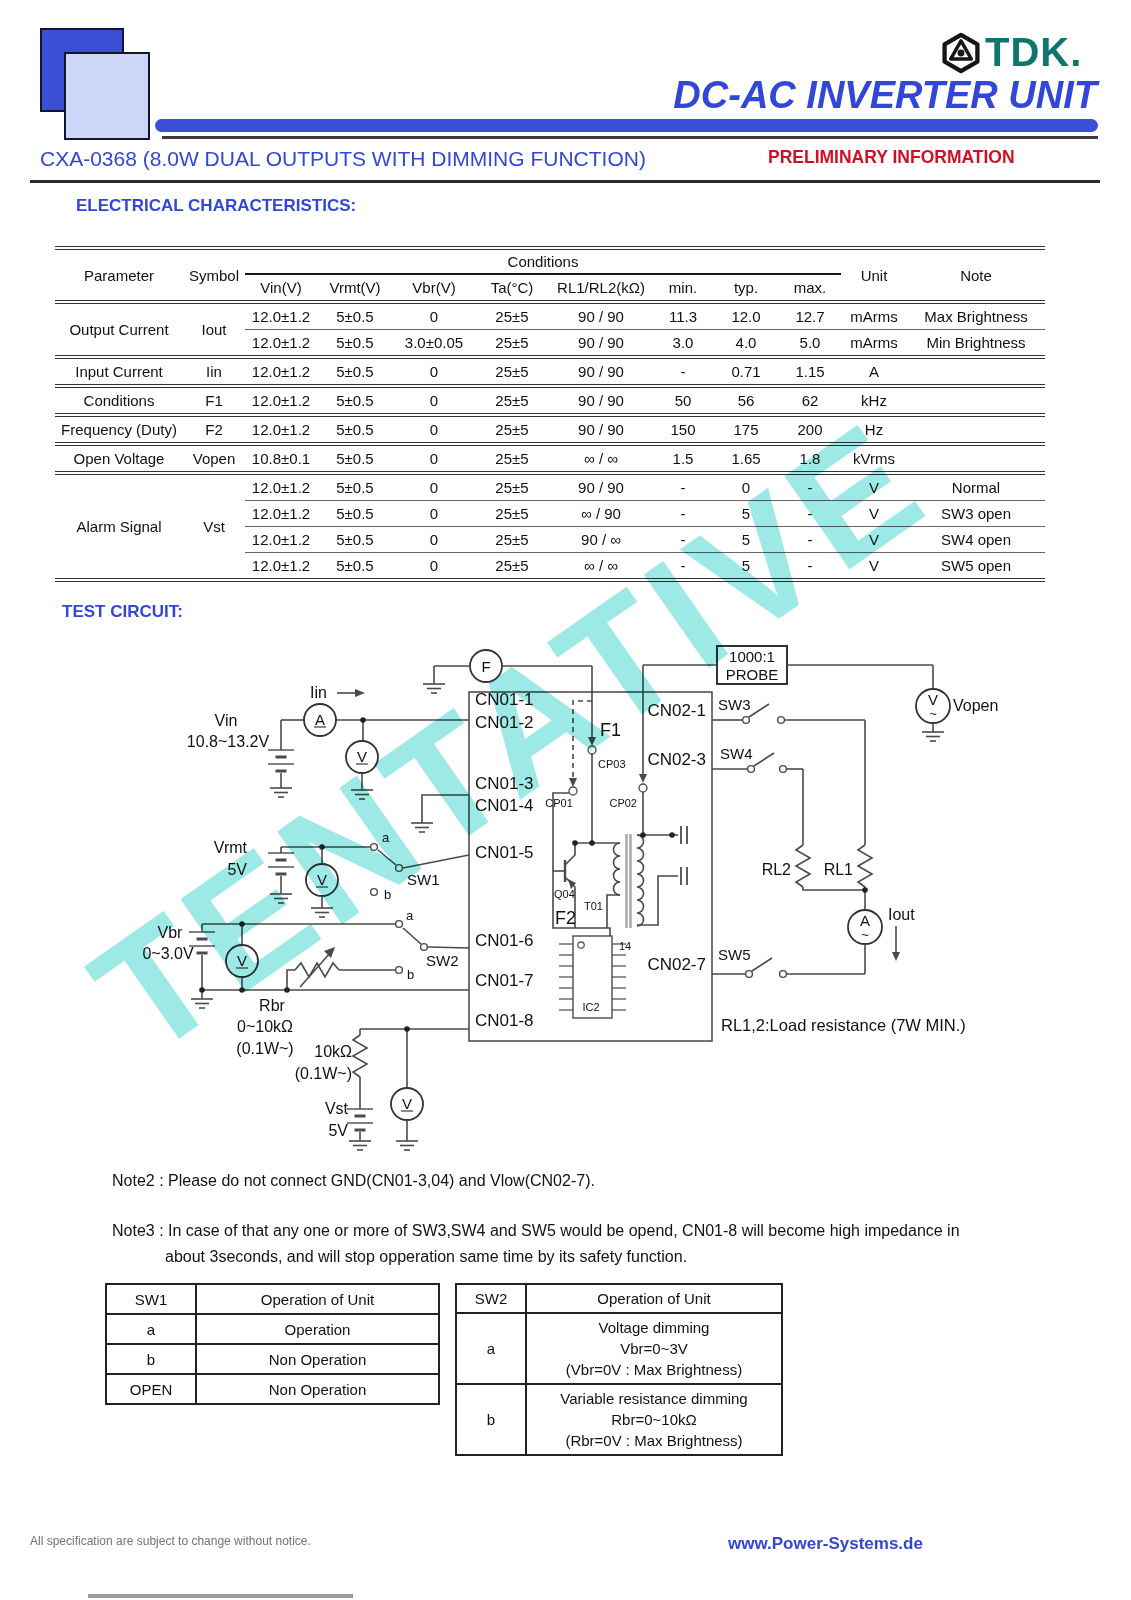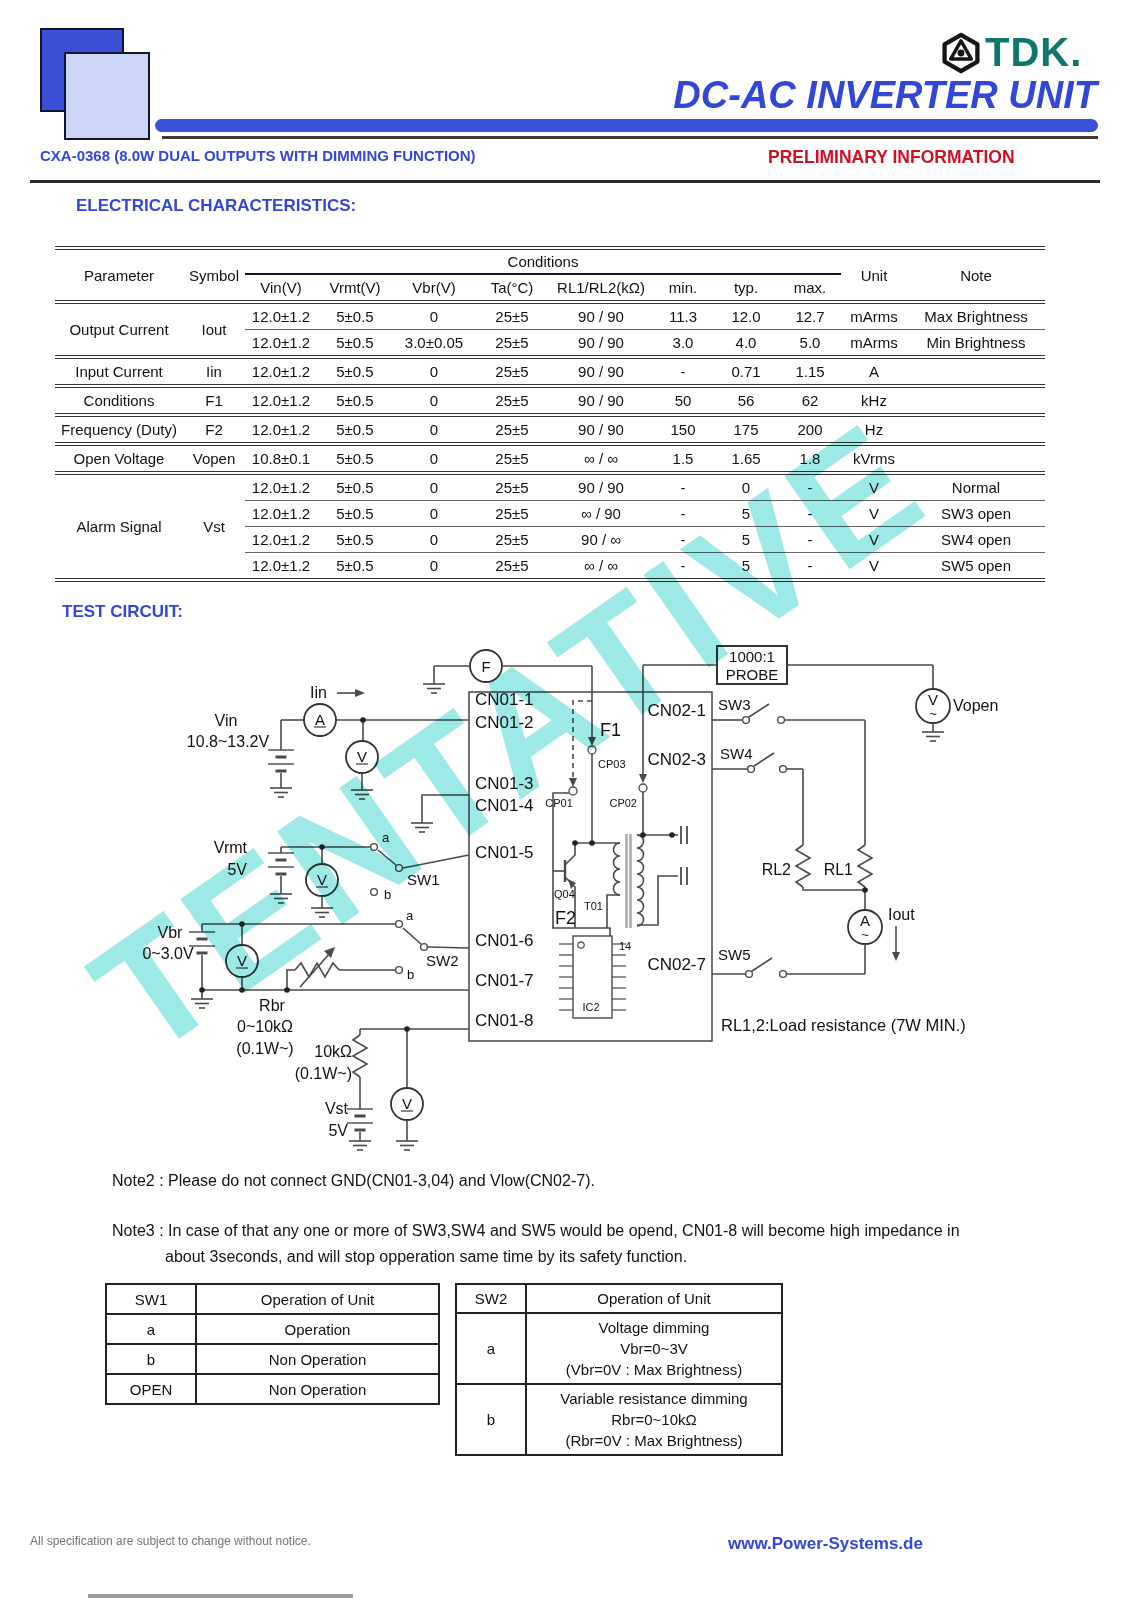--- a/index.html
+++ b/index.html
@@ -8,21 +8,21 @@
   .abs{position:absolute;}
   
   .logo-back{left:40px;top:28px;width:80px;height:80px;background:#3a4ed6;border:2px solid #14142a;}
   .logo-front{left:64px;top:52px;width:82px;height:84px;background:#ccd6f6;border:2px solid #14142a;}
   .tdk{left:942px;top:30px;display:flex;align-items:center;gap:5px;}
   .tdk-text{font-size:40px;font-weight:900;letter-spacing:1px;color:#0f766e;}
   .main-title{right:34px;top:74px;font-size:38px;font-weight:bold;font-style:italic;
               color:#3246d8;letter-spacing:0px;white-space:nowrap;}
   .blue-bar{left:155px;top:119px;width:943px;height:13px;background:#3b50d8;border-radius:7px;}
   .bar-shadow{left:162px;top:136px;width:936px;height:3px;background:#3a3a3a;}
-  .model-line{left:40px;top:147px;font-size:15px;font-weight:bold;color:#3246d8;white-space:nowrap;}
+  .model-line{left:40px;top:147px;font-size:21px;font-weight:normal;color:#3246d8;white-space:nowrap;}
   .prelim{left:768px;top:147px;font-size:17.5px;font-weight:bold;color:#cf1024;white-space:nowrap;}
   .head-rule{left:30px;top:180px;width:1070px;height:2.5px;background:#2a2a2a;}
   .sec-heading{font-size:17px;font-weight:bold;color:#3246d8;white-space:nowrap;}
 
   
   #etable{position:absolute;left:55px;top:246px;width:990px;border-collapse:collapse;
           table-layout:fixed;font-size:15px;color:#111;
           border-top:4px double #333;border-bottom:4px double #333;}
   #etable th{font-weight:normal;}
   #etable th,#etable td{padding:4px 2px;text-align:center;vertical-align:middle;white-space:nowrap;overflow:hidden;}

